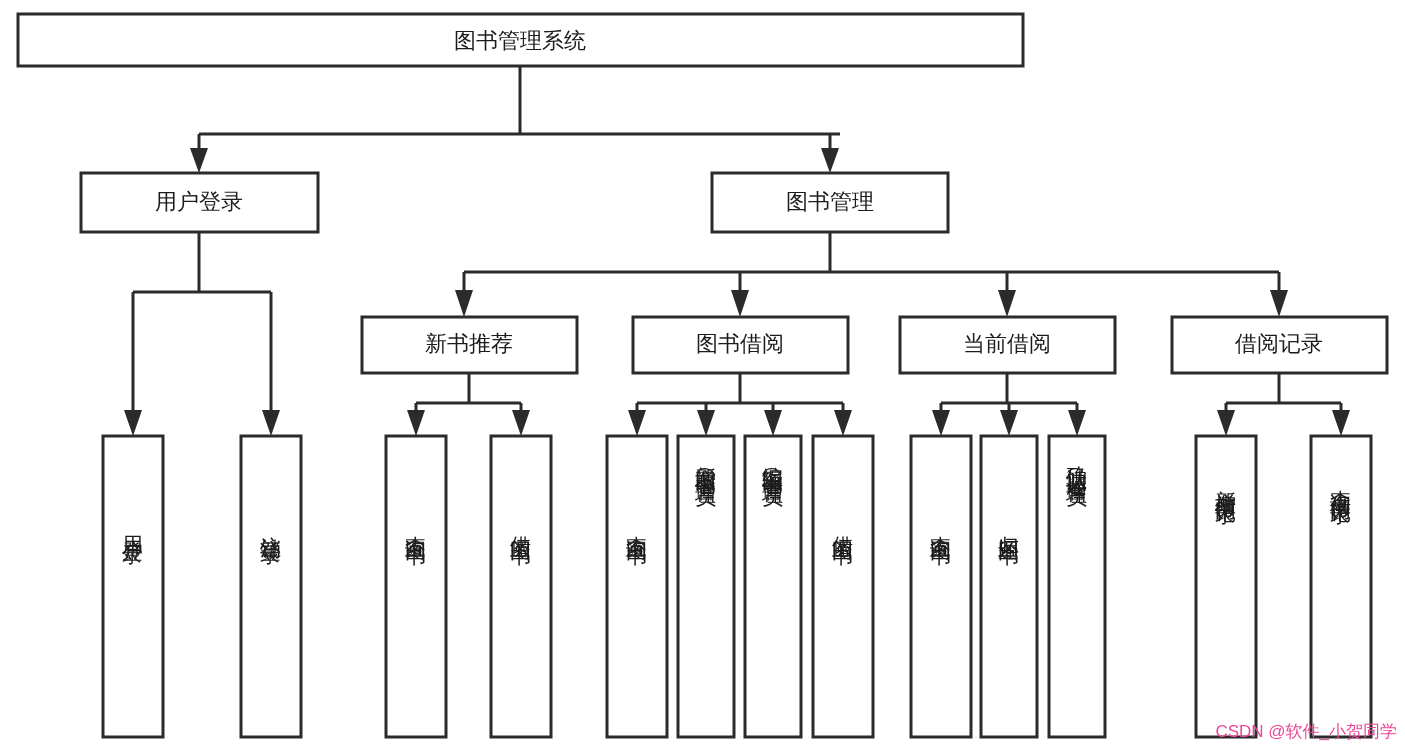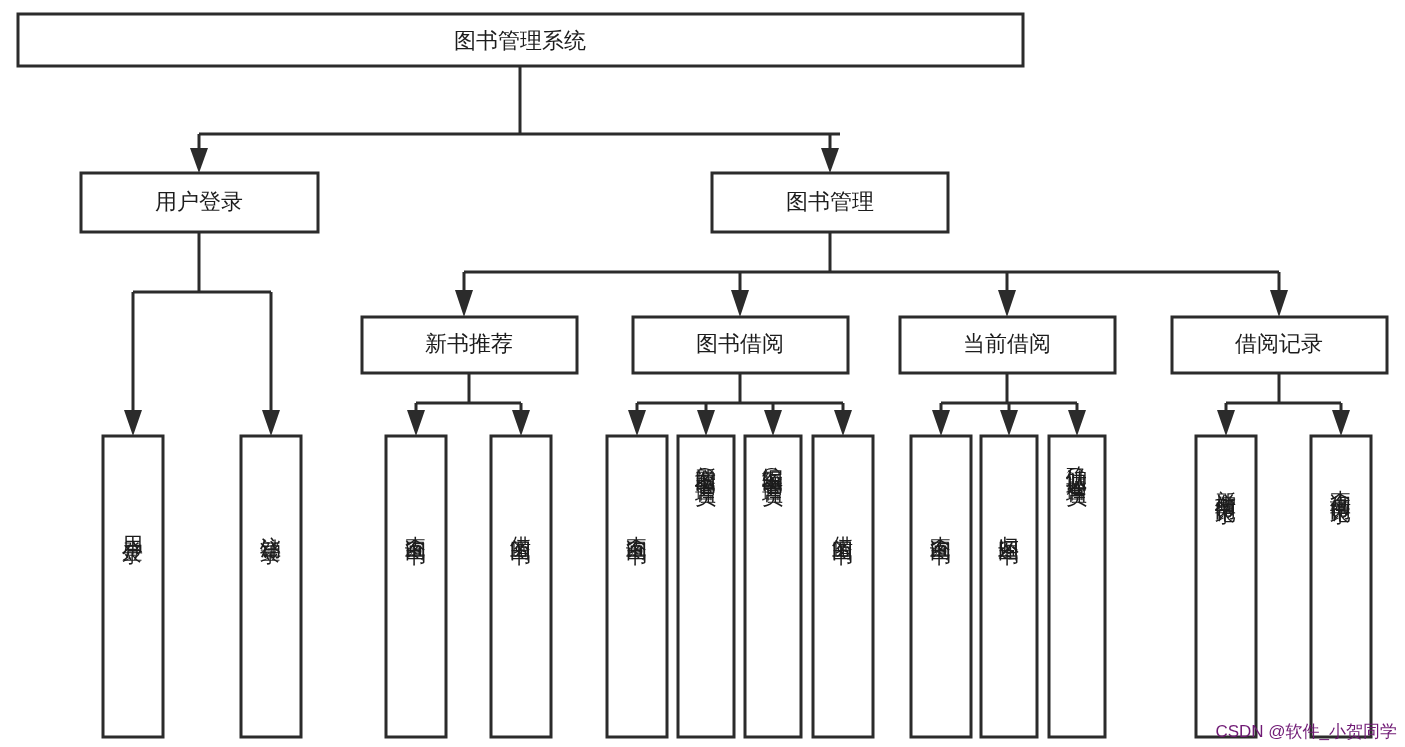--- a/index.html
+++ b/index.html
@@ -56,21 +56,21 @@
     text-orientation: upright;
     letter-spacing: 3px;
     text-anchor: start;
   }
   .watermark {
     position: absolute;
     right: 8px;
     bottom: 4px;
     font-family: "Liberation Sans", "DejaVu Sans", sans-serif;
     font-size: 17px;
-    color: #701a75;
+    color: #ec4899;
     white-space: nowrap;
     user-select: none;
   }
 </style>
 </head>
 <body>
 
 <div id="diagram-root">
 <svg class="diagram" viewBox="0 0 1405 747" xmlns="http://www.w3.org/2000/svg">
 

